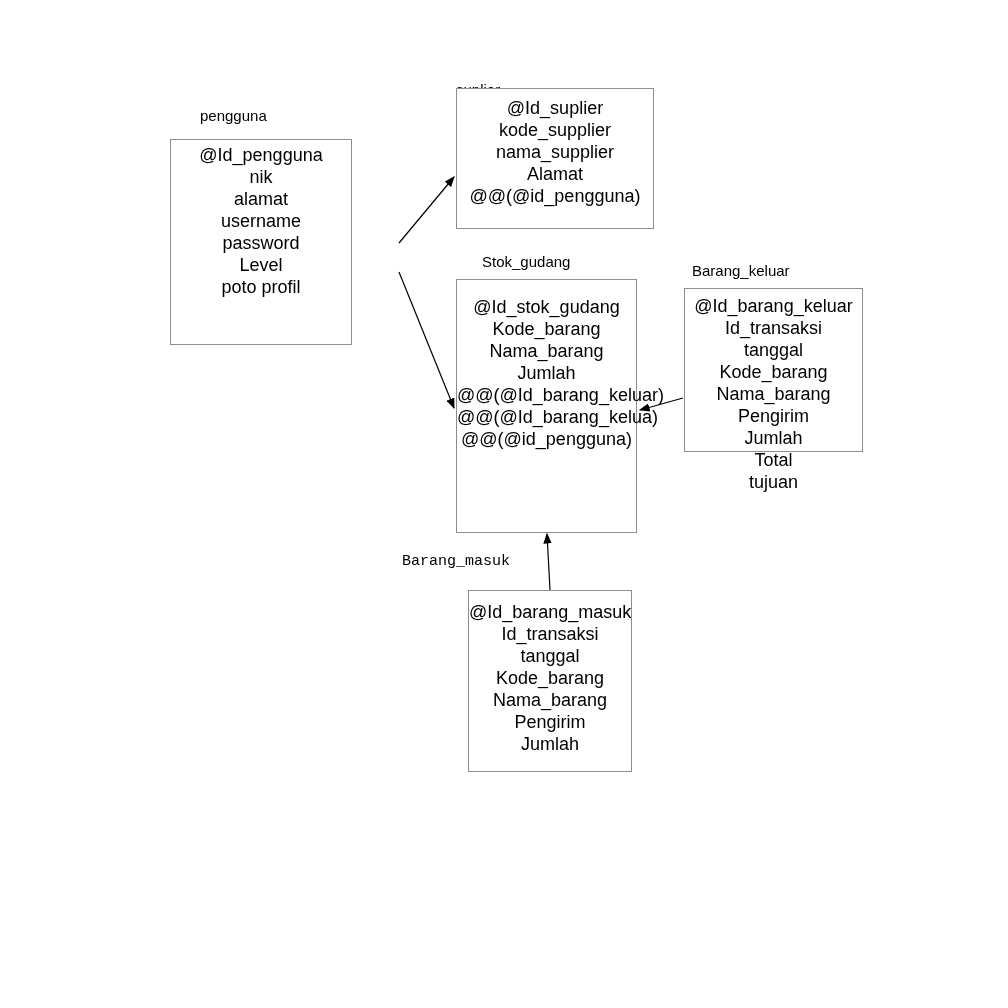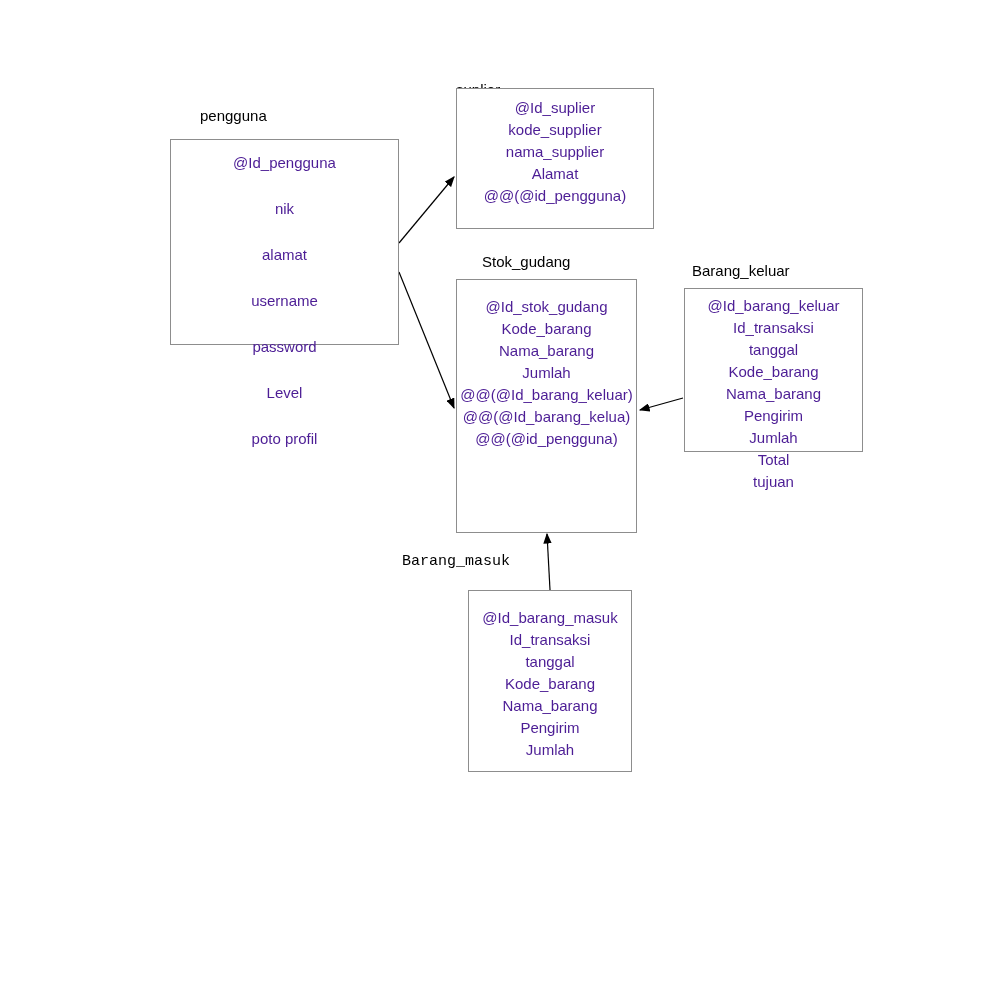--- a/index.html
+++ b/index.html
@@ -45,25 +45,25 @@
     position: absolute;
     border: 1px solid #8d8d8d;
     background: #ffffff;
     box-sizing: border-box;
     display: flex;
     flex-direction: column;
     align-items: center;
     justify-content: flex-start;
   }
   .attr {
-    font-size: 15px;
+    font-size: 18px;
     line-height: 22px;
     text-align: center;
     white-space: pre-wrap;
-    color: #4c1d95;
+    color: #000000;
     width: 100%;
   }
 </style>
 </head>
 <body>
 
 <div id="canvas">
 
   <svg class="edges" viewBox="0 0 1008 1008">
     <defs>
@@ -76,21 +76,21 @@
 
     <line x1="399" y1="272" x2="454" y2="408" stroke="#000000" stroke-width="1.2" marker-end="url(#arrowhead)"></line>
 
     <line x1="683" y1="398" x2="640" y2="410" stroke="#000000" stroke-width="1.2" marker-end="url(#arrowhead)"></line>
 
     <line x1="550" y1="590" x2="547" y2="534" stroke="#000000" stroke-width="1.2" marker-end="url(#arrowhead)"></line>
   </svg>
 
   <div class="entity">
     <div class="entity-title" style="left:200px; top:107px;">pengguna</div>
-    <div class="entity-box" style="left:170px; top:139px; width:229px; height:206px; padding-top:12px;gap:24px;">
+    <div class="entity-box" style="left:170px; top:139px; width:182px; height:206px; padding-top:4px;">
       <div class="attr">@Id_pengguna</div>
       <div class="attr">nik</div>
       <div class="attr">alamat</div>
       <div class="attr">username</div>
       <div class="attr">password</div>
       <div class="attr">Level</div>
       <div class="attr">poto profil</div>
     </div>
   </div>
 
@@ -128,21 +128,21 @@
       <div class="attr">Nama_barang</div>
       <div class="attr">Pengirim</div>
       <div class="attr">Jumlah</div>
       <div class="attr">Total</div>
       <div class="attr">tujuan</div>
     </div>
   </div>
 
   <div class="entity">
     <div class="entity-title" style="left:402px; top:553px;font-family:Liberation Mono, monospace;">Barang_masuk</div>
-    <div class="entity-box" style="left:468px; top:590px; width:164px; height:182px; padding-top:16px;">
+    <div class="entity-box" style="left:468px; top:590px; width:164px; height:182px; padding-top:10px;">
       <div class="attr">@Id_barang_masuk</div>
       <div class="attr">Id_transaksi</div>
       <div class="attr">tanggal</div>
       <div class="attr">Kode_barang</div>
       <div class="attr">Nama_barang</div>
       <div class="attr">Pengirim</div>
       <div class="attr">Jumlah</div>
     </div>
   </div>
 

